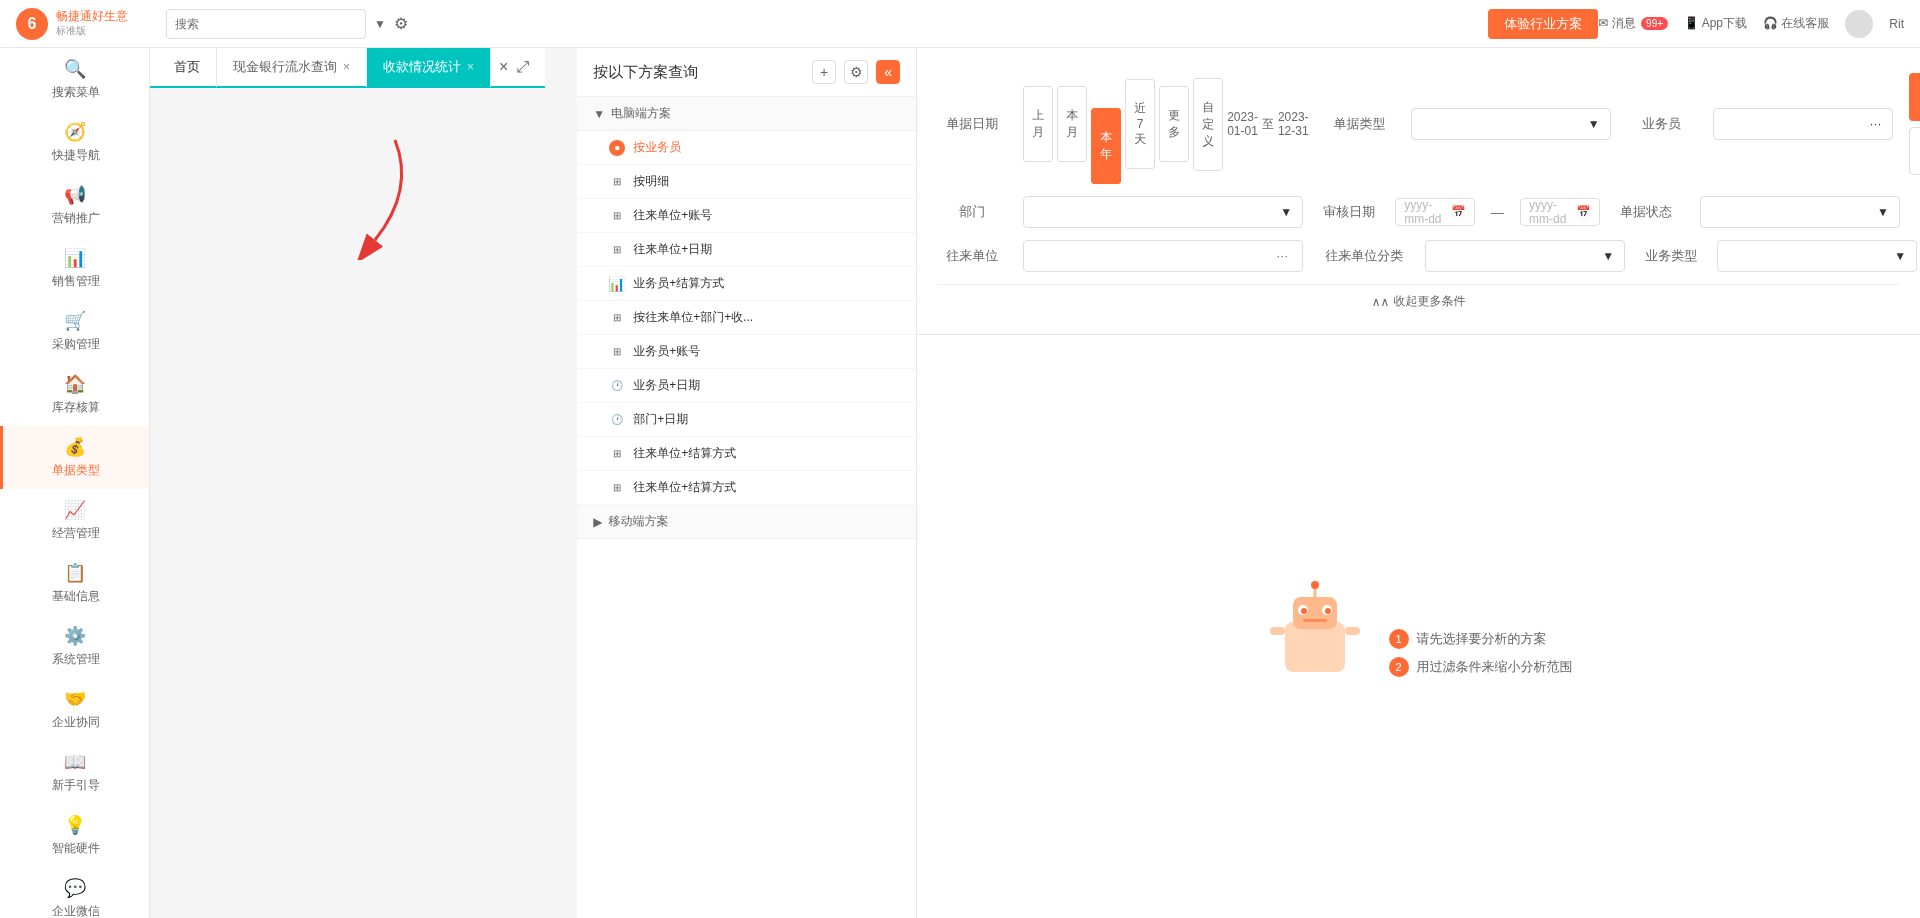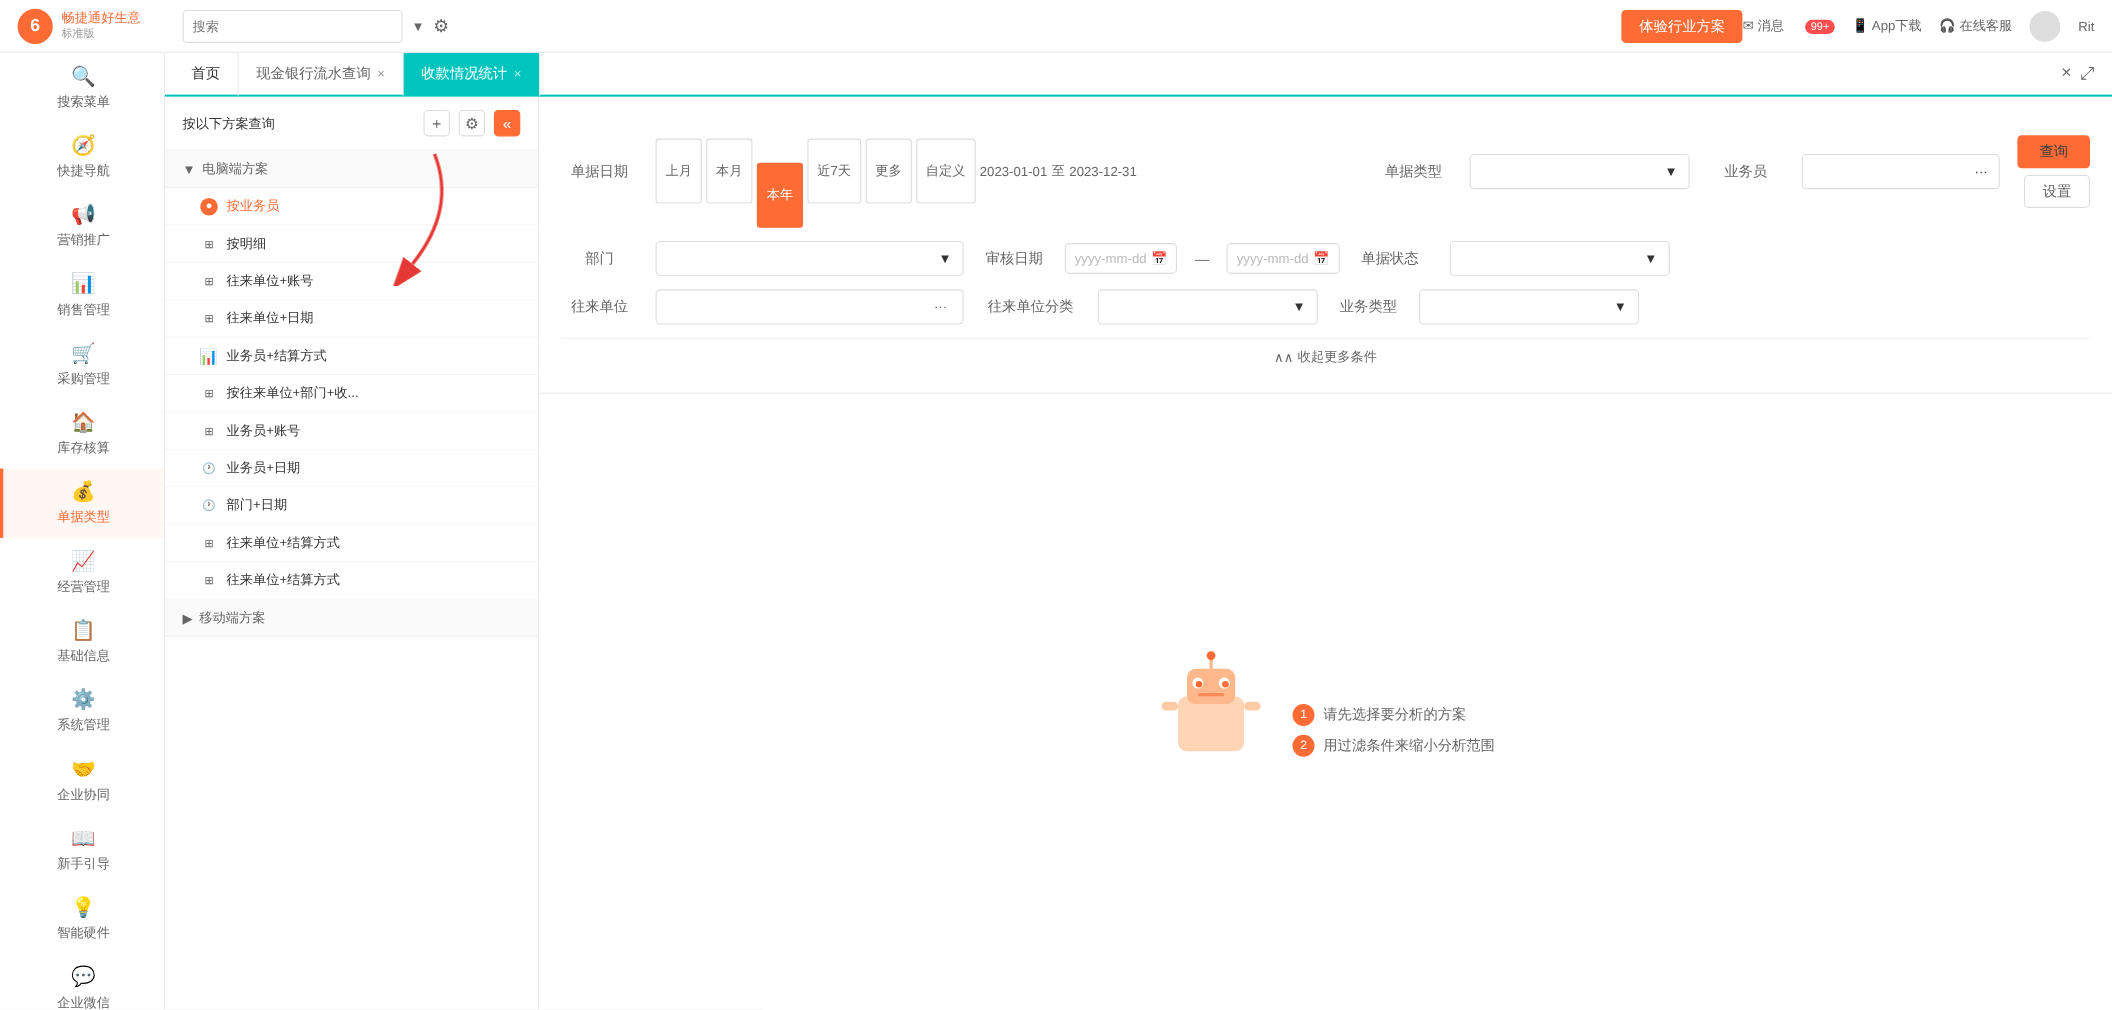--- a/index.html
+++ b/index.html
@@ -78,21 +78,21 @@
       gap: 16px;
       font-size: 12px;
       color: #666;
     }
     .badge-red {
       background: #ff4d4f;
       color: white;
       border-radius: 10px;
       font-size: 10px;
       padding: 1px 5px;
-      margin-left: 16px;
+      margin-left: 2px;
     }
     .user-avatar {
       width: 28px;
       height: 28px;
       background: #ddd;
       border-radius: 50%;
     }
 
     
     .main-layout {
@@ -121,22 +121,23 @@
       gap: 4px;
       border-left: 3px solid transparent;
     }
     .sidebar-item.active { background: #fff7f3; color: #ff6b35; border-left: 3px solid #ff6b35; }
     .sidebar-icon { font-size: 18px; }
 
     
     .content-area {
       flex: 1;
       display: flex;
-      flex-direction: column;
+      flex-direction: row;
       overflow: hidden;
+      gap: 32px;
     }
 
     
     .tab-bar {
       height: 40px;
       background: #fff;
       display: flex;
       align-items: center;
       border-bottom: 2px solid #00c5be;
       flex-shrink: 0;
@@ -233,21 +234,21 @@
       flex-shrink: 0;
       overflow-y: auto;
     }
     .left-panel-header {
       display: flex;
       align-items: center;
       padding: 12px 16px;
       border-bottom: 1px solid #f0f0f0;
       gap: 8px;
     }
-    .left-panel-title { font-size: 12px; color: #333; flex: 1; }
+    .left-panel-title { font-size: 15px; color: #333; flex: 1; }
     .panel-btn {
       width: 24px;
       height: 24px;
       border: 1px solid #ddd;
       border-radius: 4px;
       display: flex;
       align-items: center;
       justify-content: center;
       cursor: pointer;
       color: #666;

